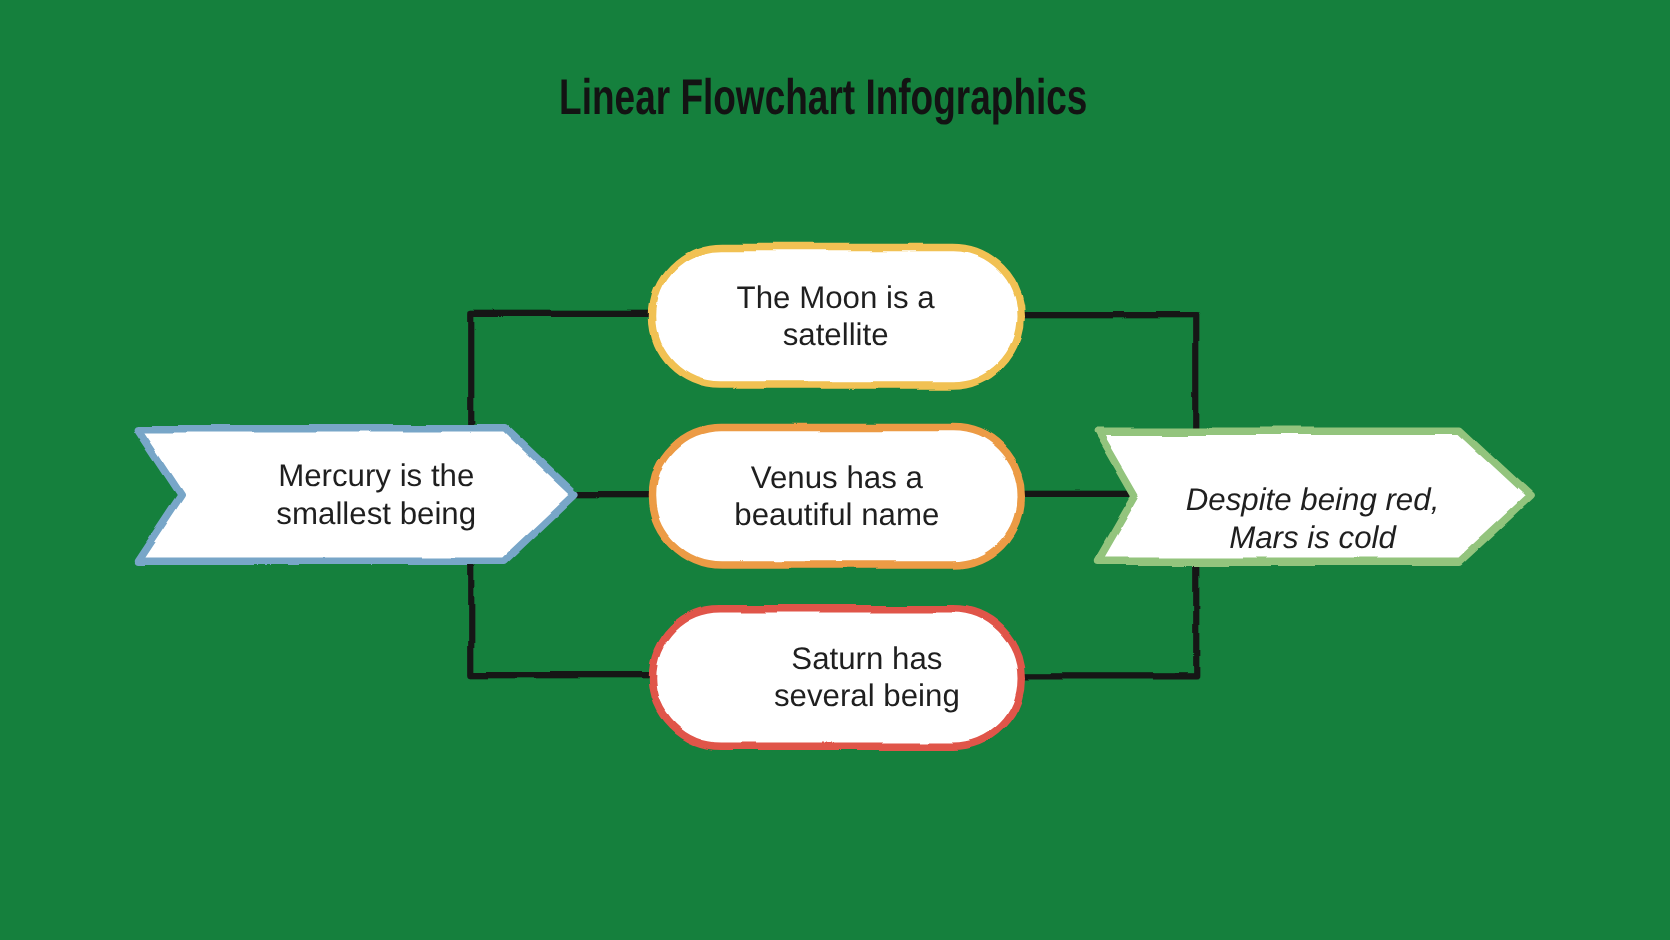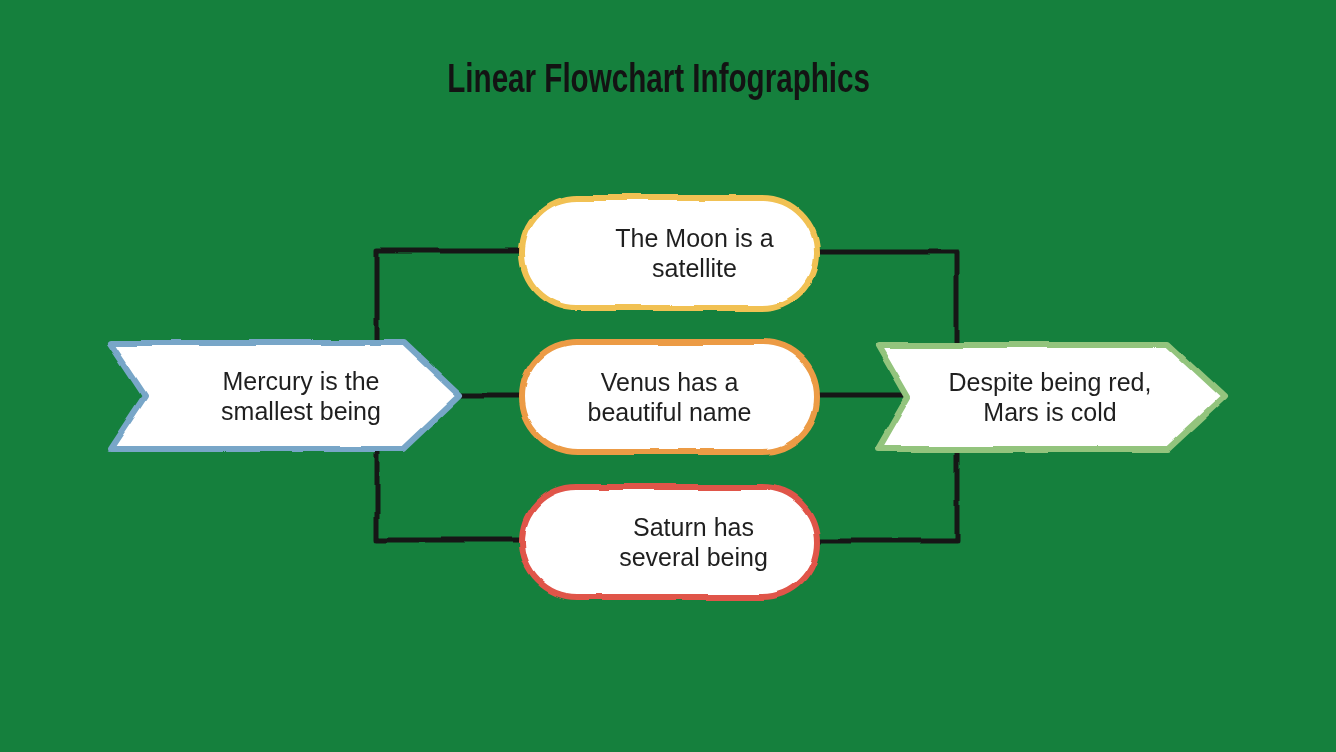--- a/index.html
+++ b/index.html
@@ -38,25 +38,25 @@
     flex-direction: column;
     justify-content: center;
     align-items: center;
     text-align: center;
     font-size: 25px;
     line-height: 30px;
     color: #1f1f1f;
     pointer-events: none;
     white-space: nowrap;
   }
-  .label-step-1 { left: 547px; top: 223px; width: 295px; justify-content: center; }
+  .label-step-1 { left: 521px; top: 223px; width: 295px; justify-content: center; }
   .label-step-2 { left: 522px; top: 367px; width: 295px; justify-content: flex-end; }
   .label-step-3 { left: 546px; top: 512px; width: 295px; }
   .label-start  { left: 146px; top: 366px; width: 310px; }
-  .label-end    { left: 888px; top: 367px; width: 324px; }
+  .label-end    { left: 888px; top: 385px; width: 324px; font-style: italic; }
 </style>
 </head>
 <body>
 
 <div class="canvas">
 
   <div class="title-wrap">
     <span class="title">Linear Flowchart Infographics</span>
   </div>
 

